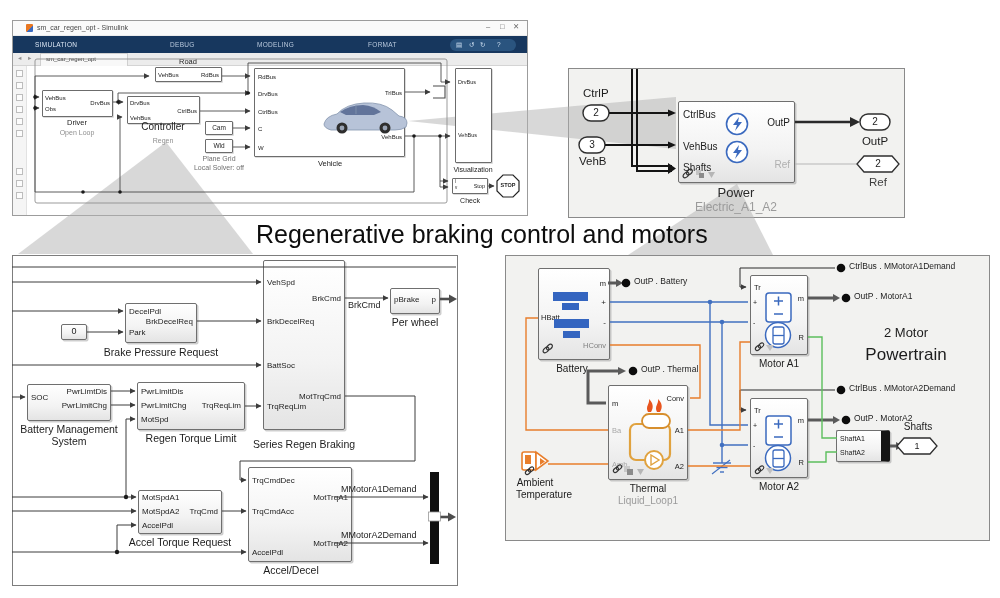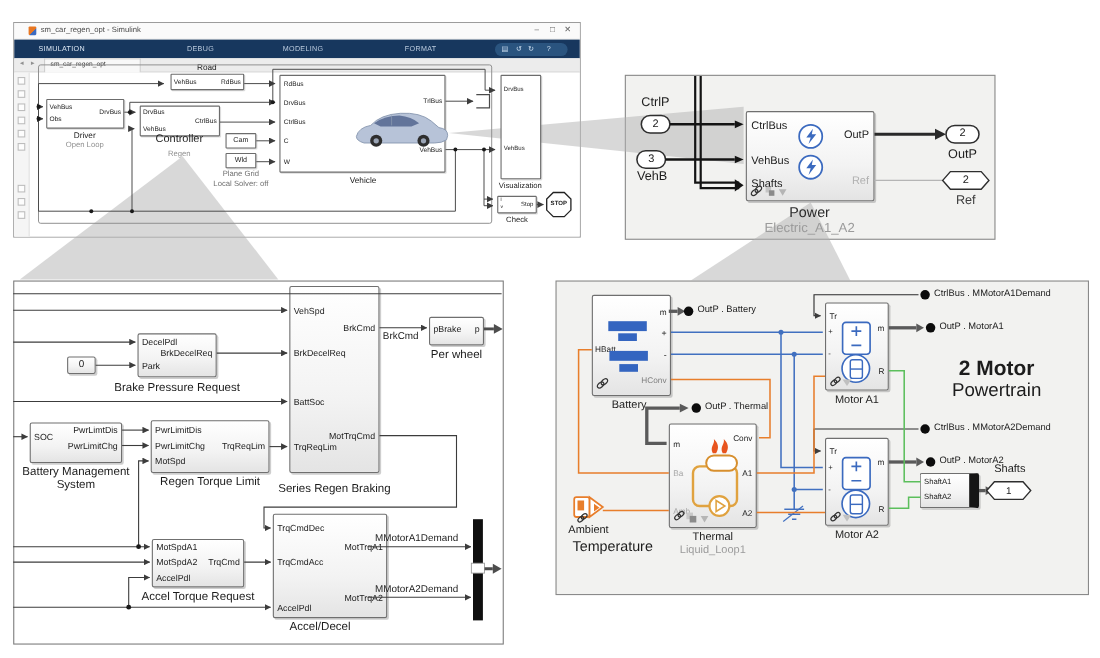--- a/index.html
+++ b/index.html
@@ -130,20 +130,21 @@
     <span class="pp" style="right:4px;top:16px;font-size:10px">OutP</span>
     <span class="pp" style="right:4px;top:58px;font-size:10px;color:#b0b0b0">Ref</span>
   </div>
   <span class="t c" style="left:736px;top:186px;font-size:13px;color:#2b2b2b">Power</span>
   <span class="t c" style="left:736px;top:201px;font-size:12px;color:#9b9b9b">Electric_A1_A2</span>
   <span class="t" style="left:583px;top:87px;font-size:11.5px">CtrlP</span>
   <span class="t" style="left:579px;top:155px;font-size:11.5px">VehB</span>
   <span class="t c" style="left:875px;top:135px;font-size:11.5px">OutP</span>
   <span class="t c" style="left:878px;top:176px;font-size:11.5px;color:#3f3f3f">Ref</span>
 
+  <span class="t" style="left:256px;top:221px;font-size:25px;color:#0d0d0d">Regenerative braking control and motors</span>
 
   <div class="b" style="left:61px;top:324px;width:26px;height:16px">
     <span class="pp c" style="left:50%;top:2px;font-size:9px">0</span>
   </div>
 
   <div class="b" style="left:125px;top:303px;width:72px;height:40px">
     <span class="pp" style="left:3px;top:4px;font-size:8px">DecelPdl</span>
     <span class="pp" style="right:3px;top:14px;font-size:8px">BrkDecelReq</span>
     <span class="pp" style="left:3px;top:25px;font-size:8px">Park</span>
   </div>
@@ -239,30 +240,30 @@
   </div>
   <span class="t c" style="left:779px;top:482px;font-size:10px">Motor A2</span>
 
   <div class="b" style="left:836px;top:430px;width:54px;height:32px;border-right:9px solid #151515">
     <span class="pp" style="left:3px;top:4px;font-size:7px">ShaftA1</span>
     <span class="pp" style="left:3px;top:18px;font-size:7px">ShaftA2</span>
   </div>
   <span class="t c" style="left:918px;top:422px;font-size:10px">Shafts</span>
 
   <span class="t c" style="left:535px;top:478px;font-size:10px">Ambient</span>
-  <span class="t c" style="left:557px;top:490px;font-size:13px">Temperature</span>
+  <span class="t c" style="left:544px;top:490px;font-size:10px">Temperature</span>
 
   <span class="t" style="left:634px;top:277px;font-size:8.5px">OutP . Battery</span>
   <span class="t" style="left:641px;top:365px;font-size:8.5px">OutP . Thermal</span>
   <span class="t" style="left:849px;top:262px;font-size:8.5px">CtrlBus . MMotorA1Demand</span>
   <span class="t" style="left:854px;top:292px;font-size:8.5px">OutP . MotorA1</span>
   <span class="t" style="left:849px;top:384px;font-size:8.5px">CtrlBus . MMotorA2Demand</span>
   <span class="t" style="left:854px;top:414px;font-size:8.5px">OutP . MotorA2</span>
 
-  <span class="t c" style="left:906px;top:326px;font-size:19px;font-weight:bold">2 Motor</span>
+  <span class="t c" style="left:906px;top:326px;font-size:13px;font-weight:normal">2 Motor</span>
   <span class="t c" style="left:906px;top:346px;font-size:17px;font-weight:normal">Powertrain</span>
 
   <svg width="1000" height="598">
     <defs>
       <marker id="ah" markerUnits="userSpaceOnUse" markerWidth="6" markerHeight="6" refX="5.5" refY="3" orient="auto">
         <path d="M0,0 L6,3 L0,6 z" fill="#3c3c3c"></path>
       </marker>
     </defs>
 
     <g fill="none" stroke="#4a4a4a" stroke-width="0.9">

